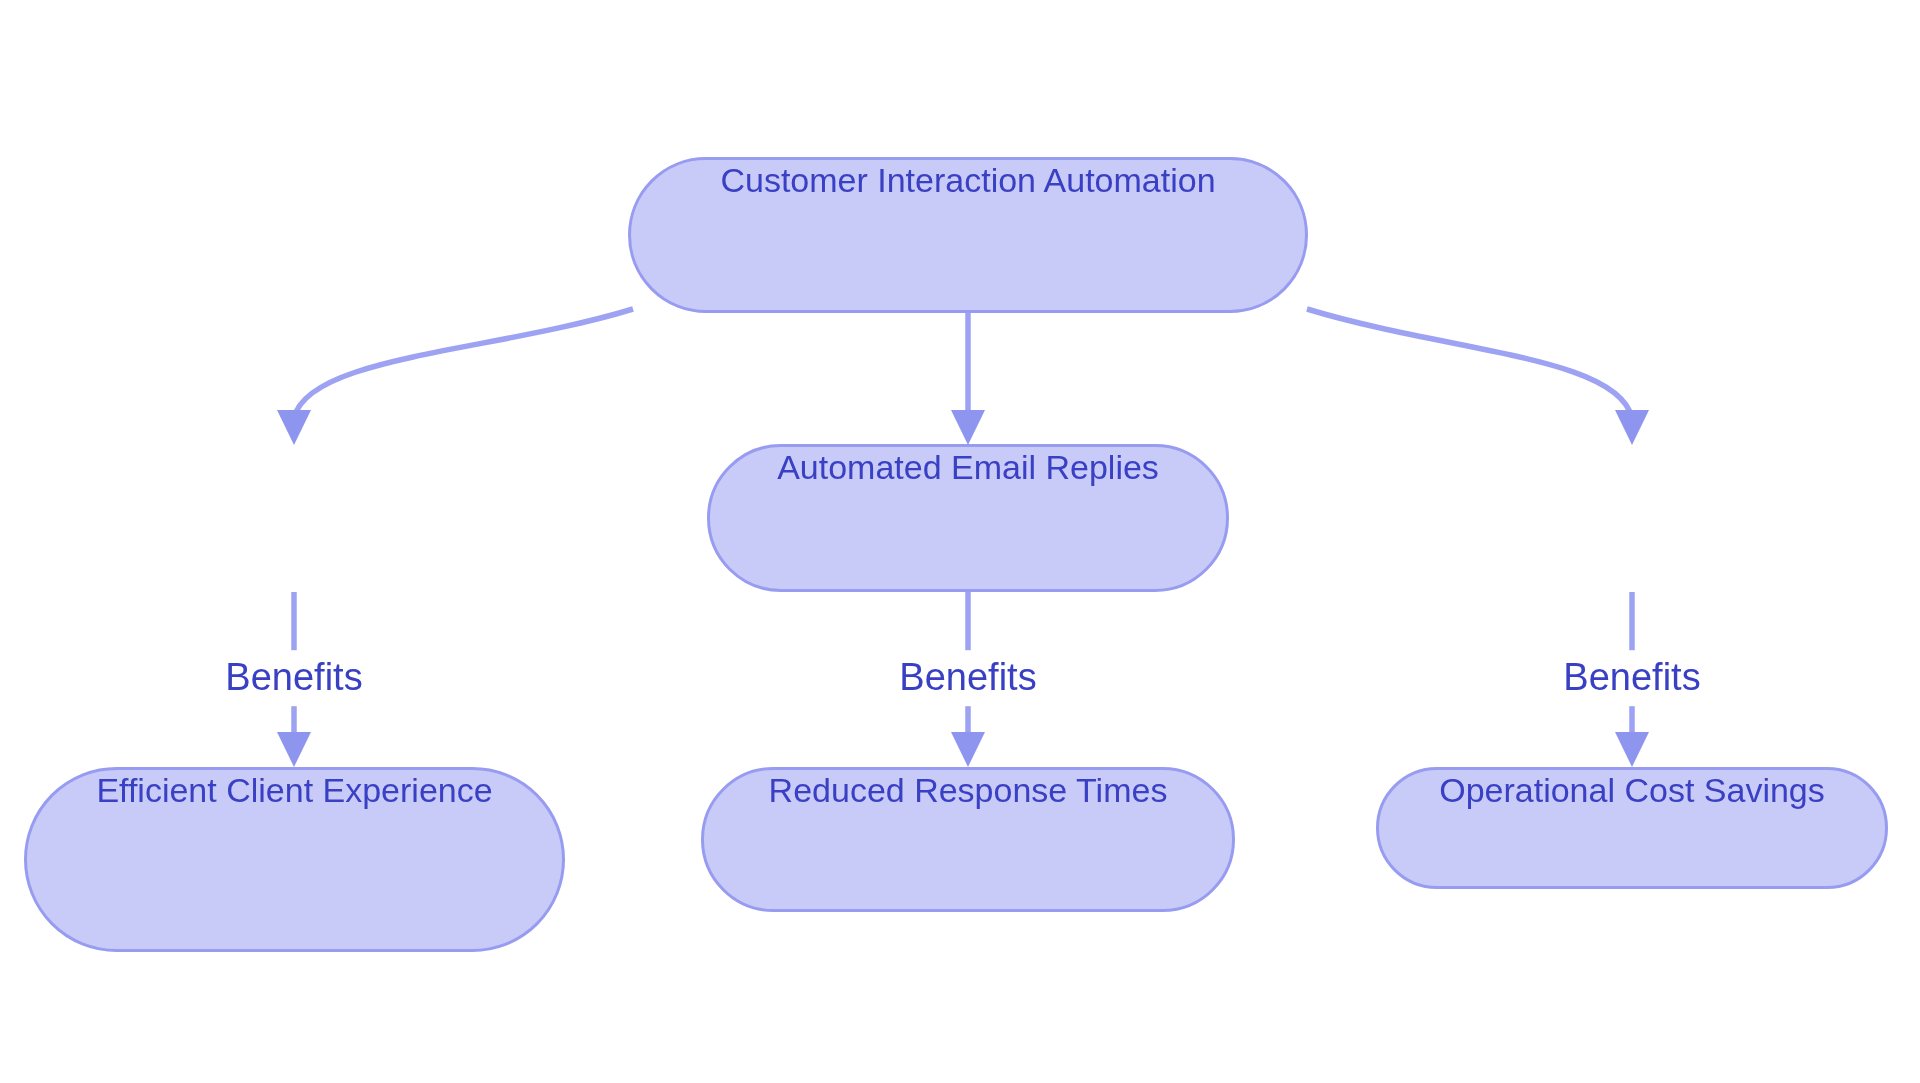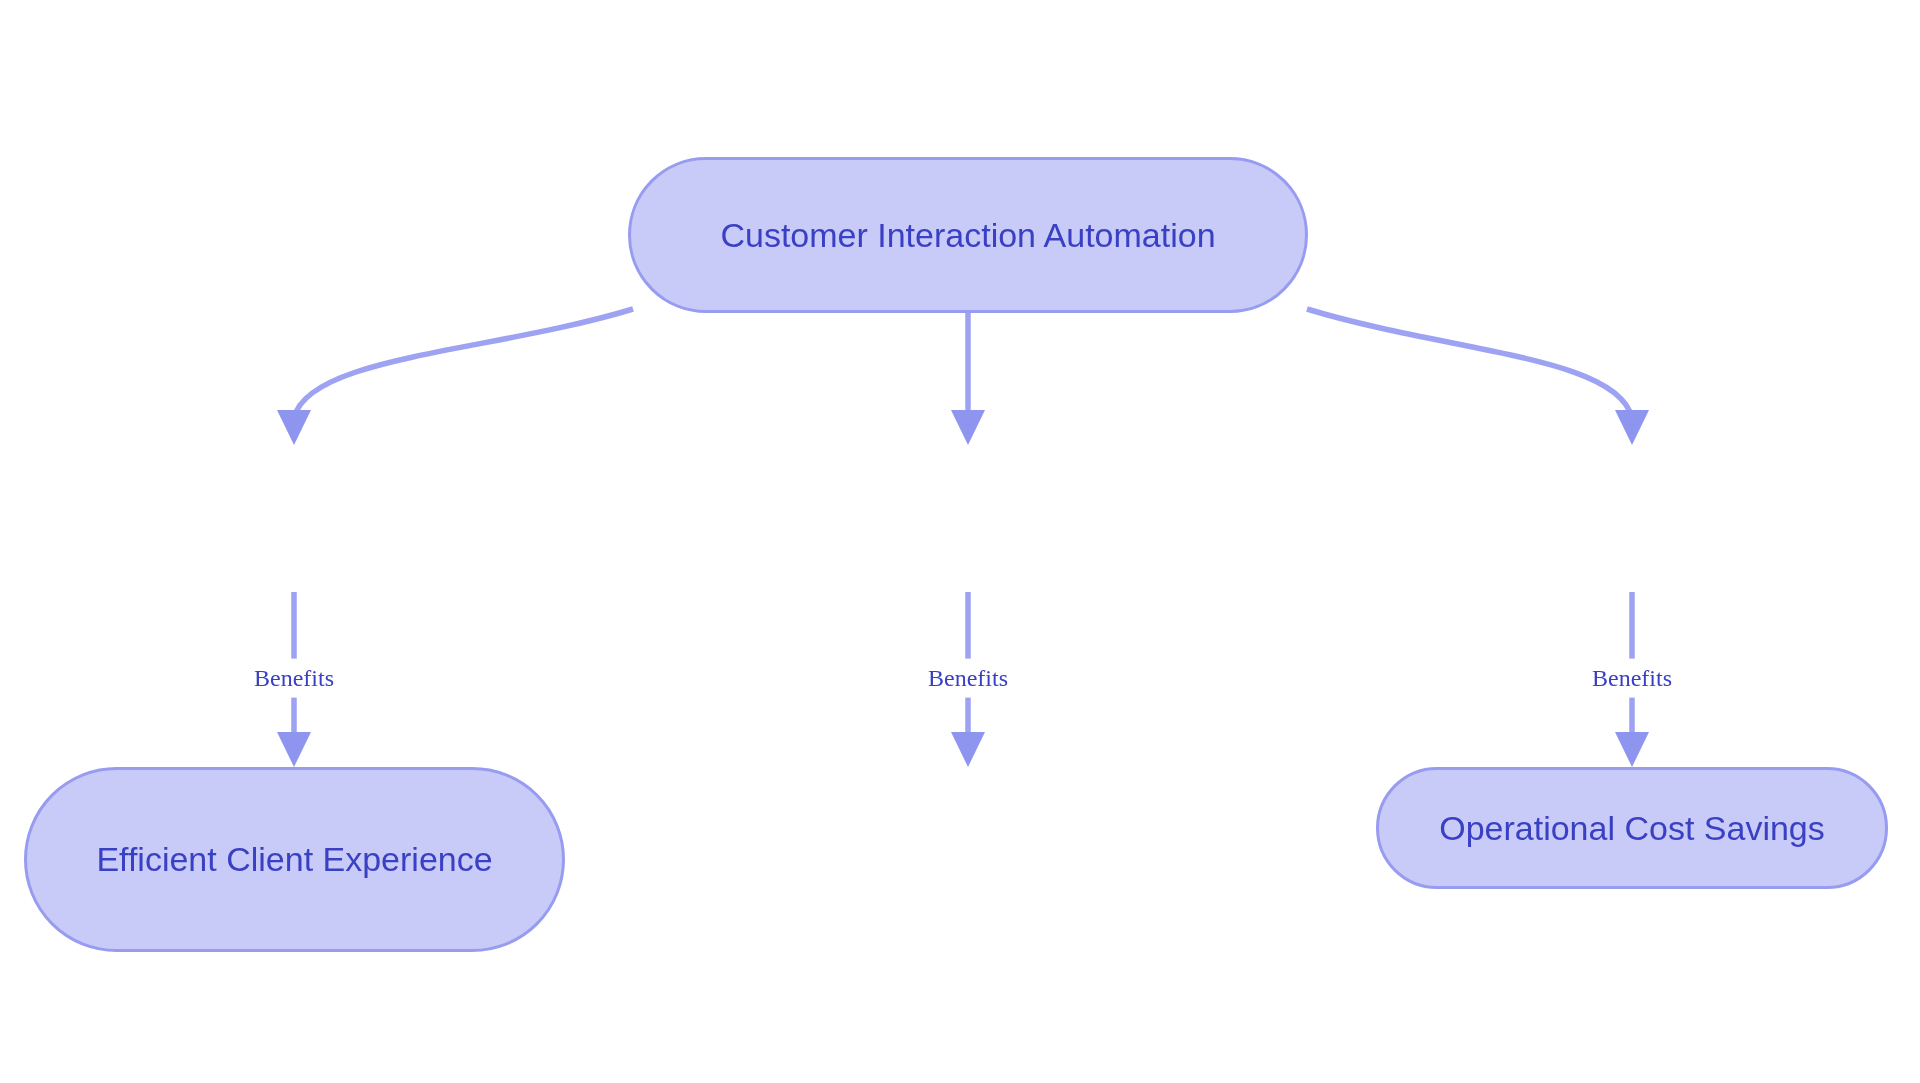--- a/index.html
+++ b/index.html
@@ -41,38 +41,36 @@
     fill: var(--edge-arrowhead);
     stroke: none;
   }
   .node {
     position: absolute;
     box-sizing: border-box;
     background: var(--node-fill);
     border: 3px solid var(--node-border);
     border-radius: 999px;
     display: flex;
-    align-items: center;
     justify-content: center;
     color: var(--node-text);
     font-size: 34px;
     line-height: 1.2;
     white-space: nowrap;
     text-align: center;
   }
   .edge-label {
     position: absolute;
     transform: translate(-50%, -50%);
     background: var(--edge-label-bg);
     color: var(--edge-label-text);
-    font-size: 24px;
+    font-size: 38px;
     line-height: 1.2;
     padding: 5px 14px;
     white-space: nowrap;
-    font-family: Liberation Serif, serif;
   }
 </style>
 </head>
 <body>
 
 <div class="stage">
 
   <svg class="edges" viewBox="0 0 1920 1083" xmlns="http://www.w3.org/2000/svg">
 
     <path class="edge" d="M 633 309 C 492 352, 308 356, 294 418"></path>
@@ -92,26 +90,32 @@
 
     <path class="edge" d="M 1632 592 L 1632 736"></path>
     <polygon class="arrowhead" points="1615,732 1649,732 1632,767"></polygon>
   </svg>
 
   <div class="node" style="left:628px; top:157px; width:680px; height:156px;">
     <span>Customer Interaction Automation</span>
   </div>
 
 
+  <div class="node" style="left:707px; top:444px; width:522px; height:148px;">
+    <span>Automated Email Replies</span>
+  </div>
 
 
   <div class="node" style="left:24px; top:767px; width:541px; height:185px;">
     <span>Efficient Client Experience</span>
   </div>
 
+  <div class="node" style="left:701px; top:767px; width:534px; height:145px;">
+    <span>Reduced Response Times</span>
+  </div>
 
   <div class="node" style="left:1376px; top:767px; width:512px; height:122px;">
     <span>Operational Cost Savings</span>
   </div>
 
   <div class="edge-label" style="left:294px; top:678px;">Benefits</div>
 
   <div class="edge-label" style="left:968px; top:678px;">Benefits</div>
 
   <div class="edge-label" style="left:1632px; top:678px;">Benefits</div>

